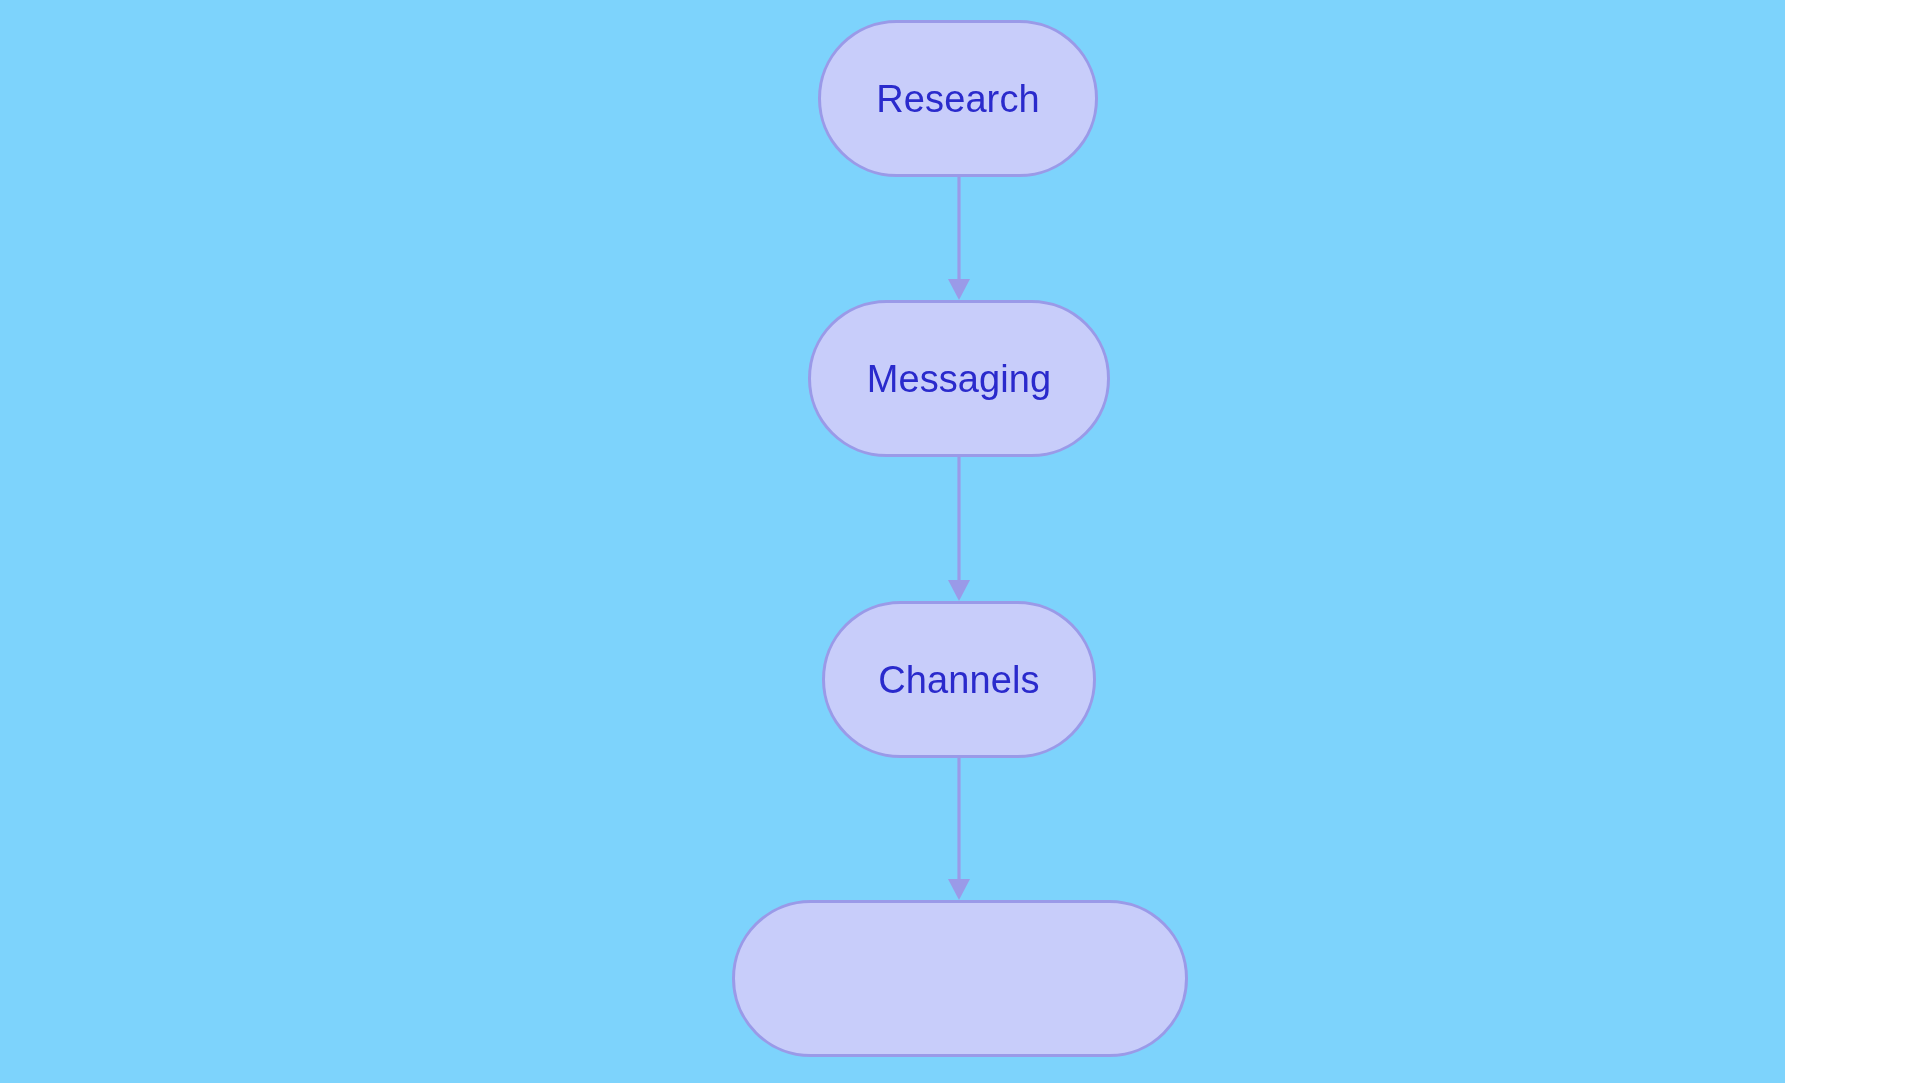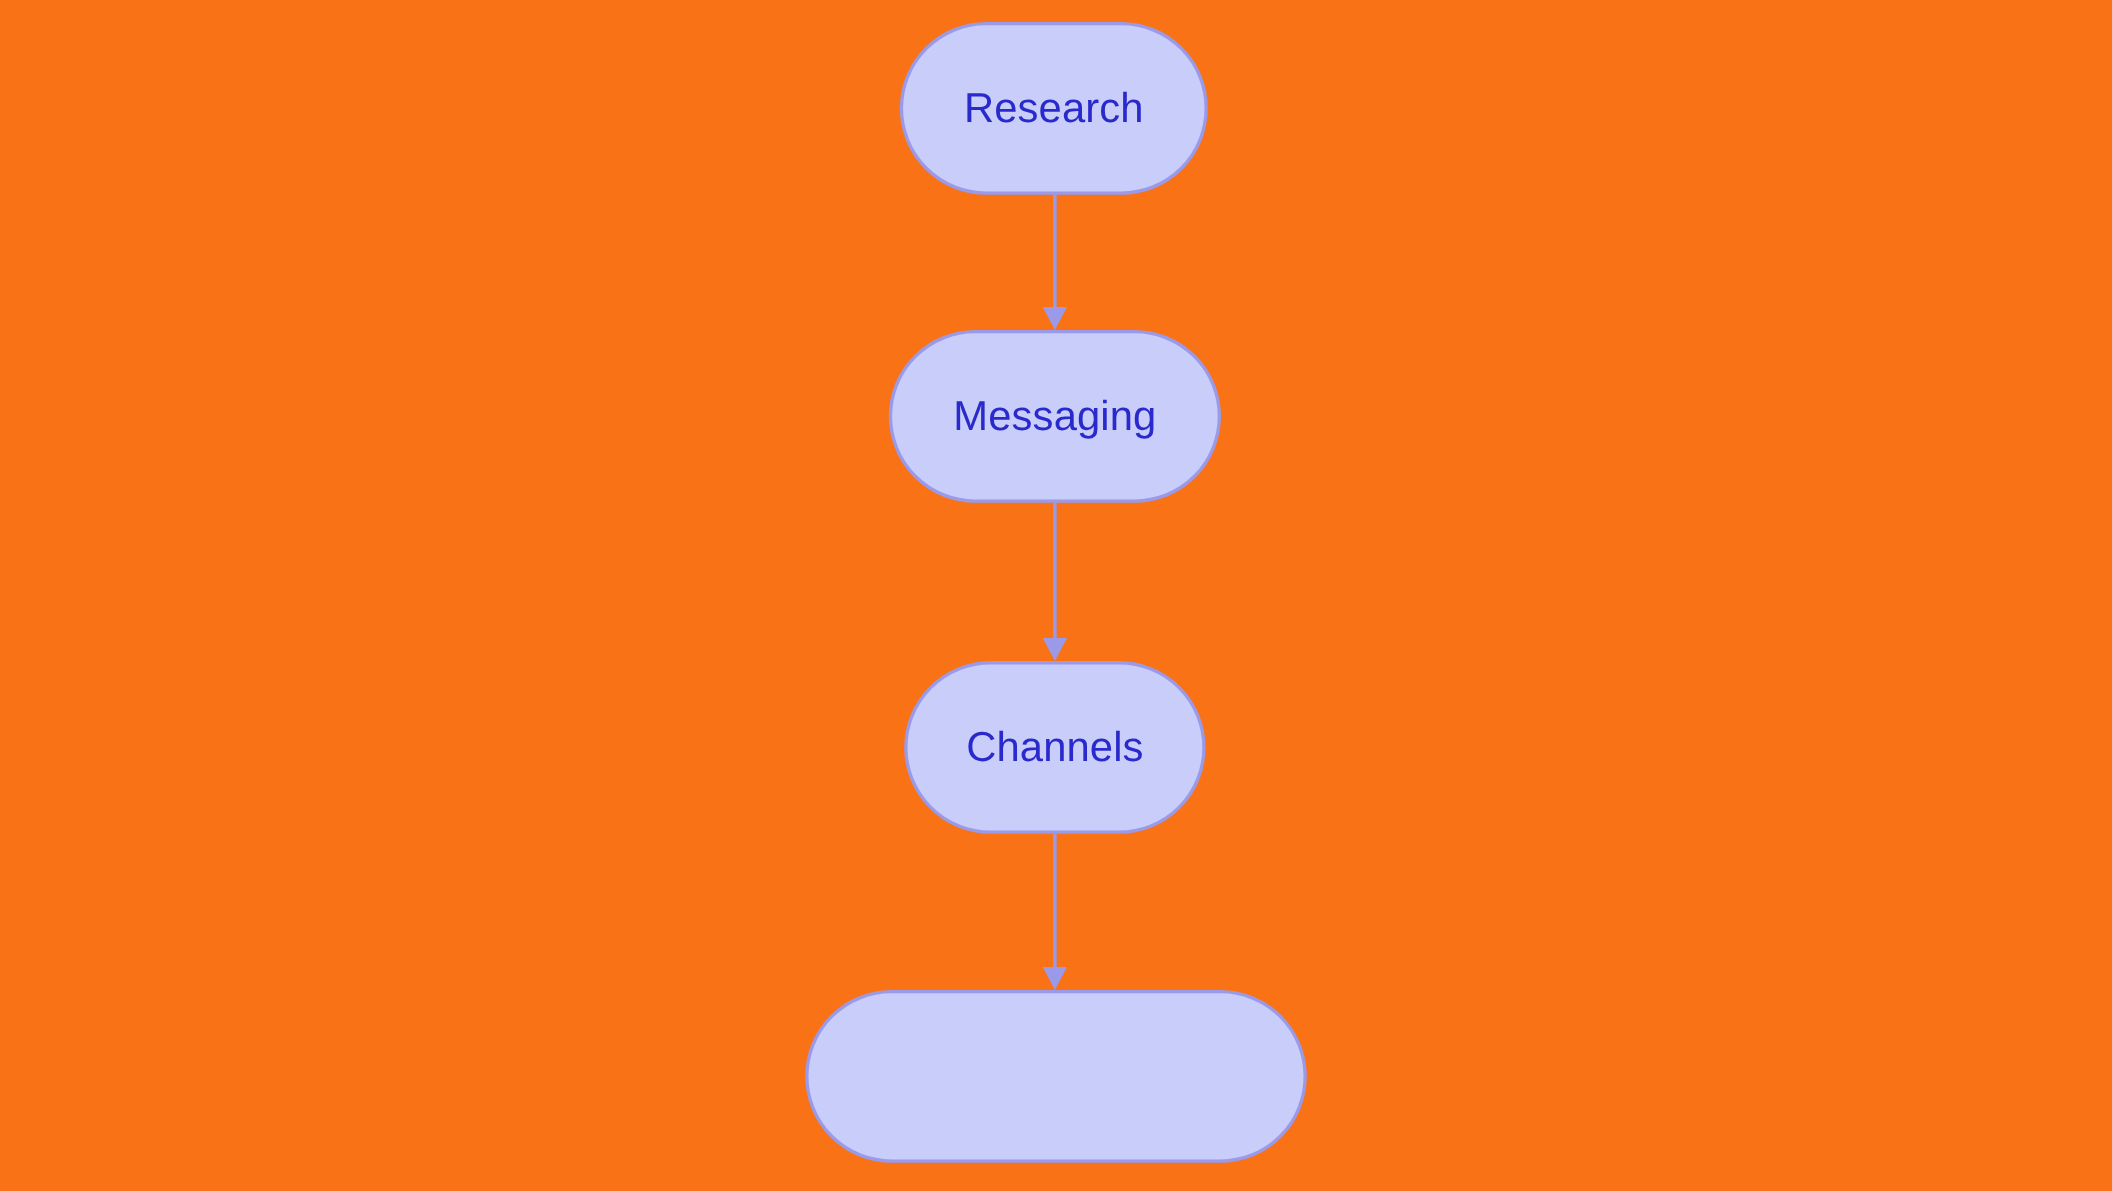--- a/index.html
+++ b/index.html
@@ -10,23 +10,23 @@
   }
   body {
     width: 1920px;
     height: 1083px;
     overflow: hidden;
     font-family: "Liberation Sans", "DejaVu Sans", sans-serif;
   }
 
   #flow-canvas {
     position: relative;
-    width: 1920px;
+    width: 1785px;
     height: 1083px;
-    background: #f97316;
+    background: #7dd3fc;
   }
 
   .flow-svg {
     position: absolute;
     left: 0;
     top: 0;
     width: 1920px;
     height: 1083px;
     display: block;
   }

